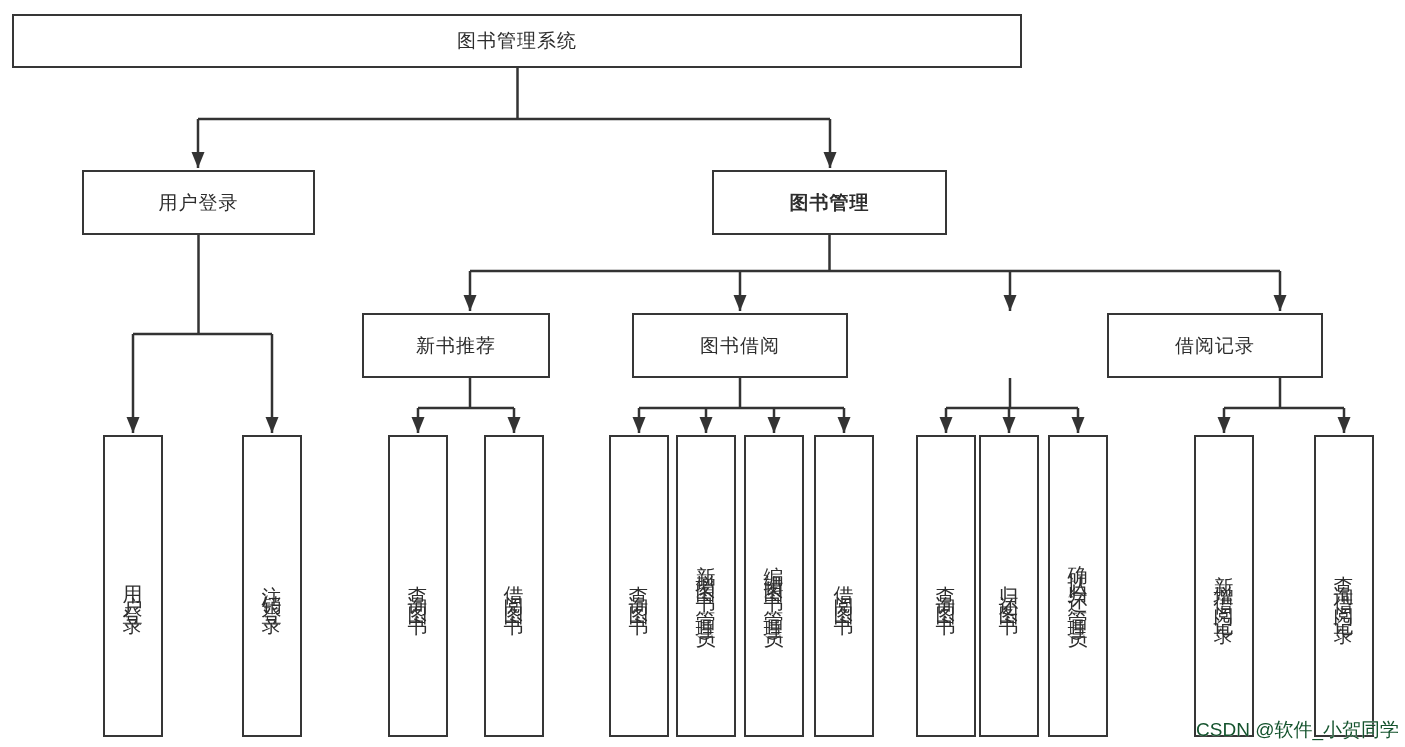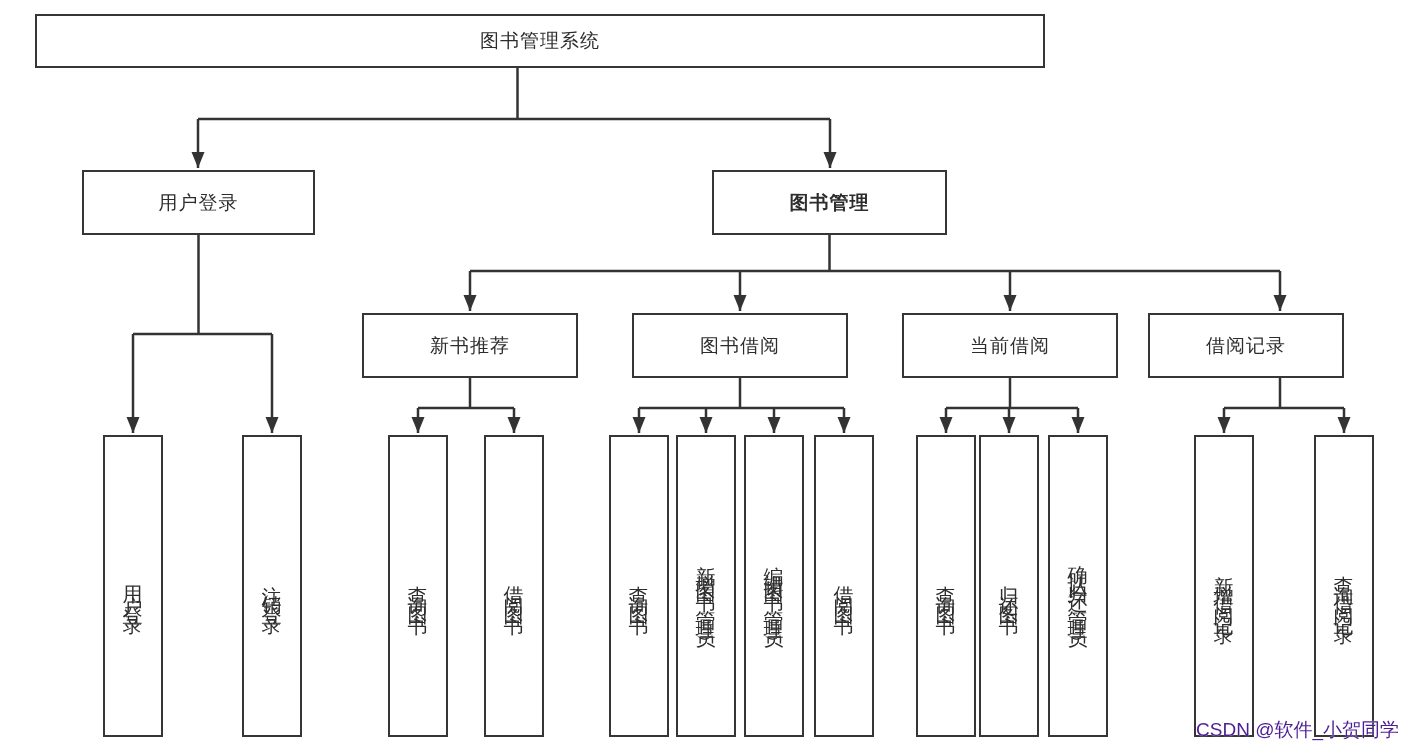--- a/index.html
+++ b/index.html
@@ -33,21 +33,20 @@
     align-items: center;
     justify-content: center;
   }
   .hnode {
     font-size: 19px;
     letter-spacing: 1px;
   }
   .root {
     left: 12px; top: 14px; width: 1010px; height: 54px;
     border-width: 2px;
-    margin-left: 23px;
   }
   .leaf {
     top: 435px;
     width: 60px;
     height: 302px;
   }
   .leaf .vtext {
     writing-mode: vertical-rl;
     text-orientation: mixed;
     font-size: 20px;
@@ -56,45 +55,45 @@
     white-space: nowrap;
     margin-top: 8px; 
   }
   .leaf .vtext.long {
     letter-spacing: 9px;
   }
   
   #n-user-login-branch   { left: 82px;  top: 170px; width: 233px; height: 65px; }
   #n-book-mgmt-branch    { left: 712px; top: 170px; width: 235px; height: 65px; font-weight: bold; }
   
-  #n-new-book-recommend  { left: 362px;  top: 313px; width: 216px; height: 65px; }
+  #n-new-book-recommend  { left: 362px;  top: 313px; width: 188px; height: 65px; }
   #n-book-borrow         { left: 632px;  top: 313px; width: 216px; height: 65px; justify-content: center; }
   #n-current-borrow      { left: 902px;  top: 313px; width: 216px; height: 65px; }
-  #n-borrow-records      { left: 1148px; top: 313px; width: 196px; height: 65px; }
+  #n-borrow-records      { left: 1107px; top: 313px; width: 216px; height: 65px; }
   
   #lf-user-login            { left: 103px; }
   #lf-logout                { left: 242px; }
   #lf-query-books-1         { left: 388px; }
   #lf-borrow-books-1        { left: 484px; }
   #lf-query-books-2         { left: 609px; }
   #lf-add-book-admin        { left: 676px; }
   #lf-edit-book-admin       { left: 744px; }
   #lf-borrow-books-2        { left: 814px; }
   #lf-query-books-3         { left: 916px; }
   #lf-return-book           { left: 979px; }
   #lf-confirm-return-admin  { left: 1048px; }
   #lf-add-borrow-record     { left: 1194px; }
   #lf-query-borrow-record   { left: 1314px; }
 
   .watermark {
     position: absolute;
     right: 6px;
     bottom: 4px;
     font-size: 19px;
-    color: #4c1d95;
+    color: #14532d;
     text-shadow: 0 0 1px #ffffff;
     z-index: 5;
     white-space: nowrap;
   }
 </style>
 </head>
 <body>
 
 <div id="canvas">
 
@@ -158,23 +157,20 @@
   <div class="node hnode" id="n-book-mgmt-branch">
     <span>图书管理</span>
   </div>
 
   <div class="node hnode" id="n-new-book-recommend">
     <span>新书推荐</span>
   </div>
   <div class="node hnode" id="n-book-borrow">
     <span>图书借阅</span>
   </div>
-  <div class="node hnode" id="n-current-borrow">
-    <span>当前借阅</span>
-  </div>
   <div class="node hnode" id="n-borrow-records">
     <span>借阅记录</span>
   </div>
 
   <div class="node leaf" id="lf-user-login">
     <span class="vtext">用户登录</span>
   </div>
   <div class="node leaf" id="lf-logout">
     <span class="vtext">注销登录</span>
   </div>

